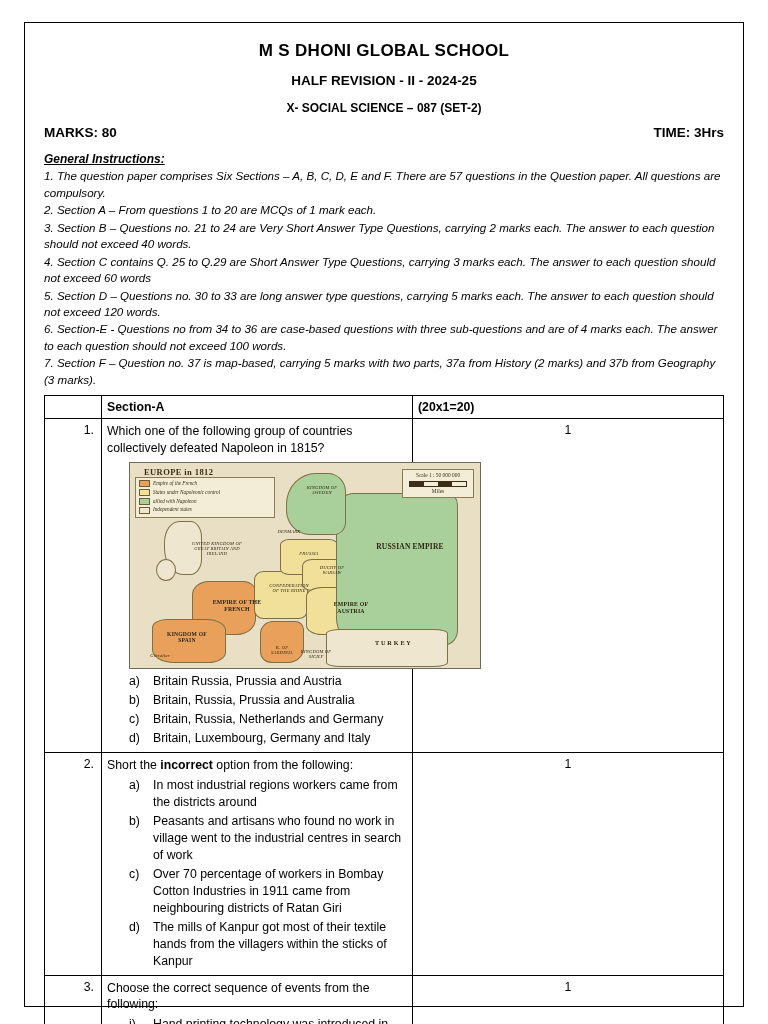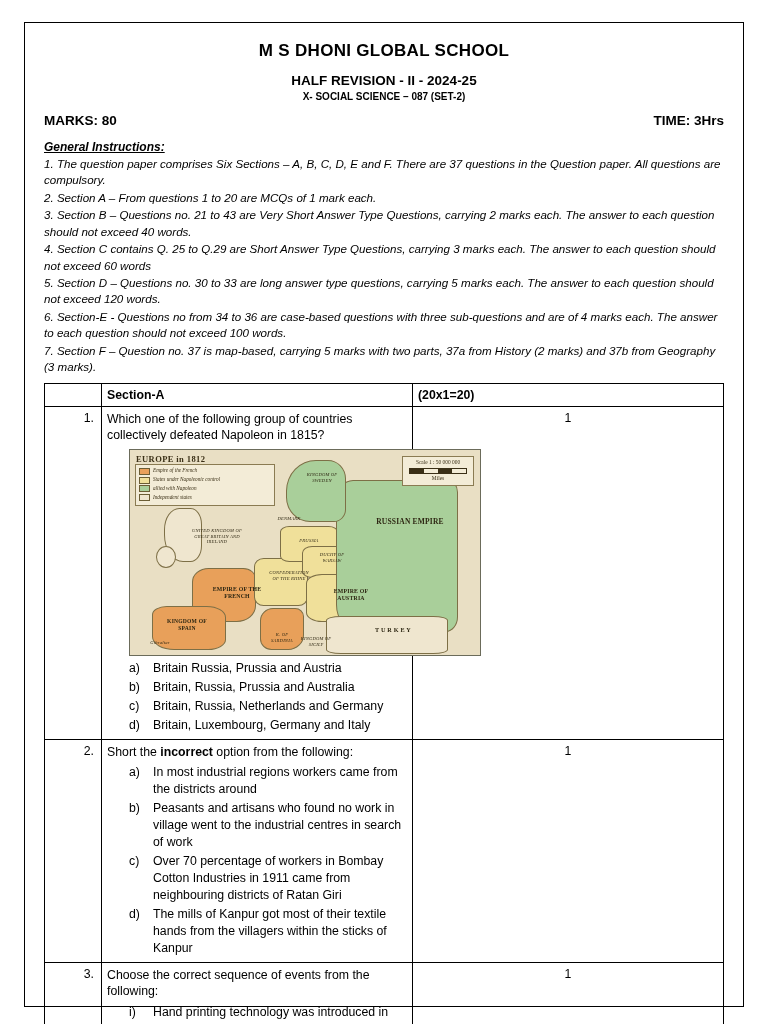--- a/index.html
+++ b/index.html
@@ -42,23 +42,23 @@
     font-size: 17px;
     font-weight: bold;
     letter-spacing: 0.3px;
   }
   .exam-name {
     font-size: 13.5px;
     font-weight: bold;
     margin-top: 10px;
   }
   .subject {
-    font-size: 10px;
-    font-weight: bold;
-    margin-top: 2px;
+    font-size: 12px;
+    font-weight: bold;
+    margin-top: 12px;
   }
   .marks-row {
     display: flex;
     justify-content: space-between;
     align-items: baseline;
     font-size: 13.5px;
     font-weight: bold;
     margin-top: 9px;
   }
   .gen-instr-head {
@@ -136,21 +136,21 @@
     overflow: hidden;
     font-family: "Liberation Serif", serif;
   }
   .map-sea {
     position: absolute;
     inset: 0;
     background: #e9dfc4;
   }
   .map-title {
     position: absolute;
-    left: 6px; top: 4px;
+    left: 14px; top: 4px;
     font-size: 8.5px;
     font-weight: bold;
     letter-spacing: .4px;
     color: #3a2f16;
   }
   .legend {
     position: absolute;
     left: 5px; top: 14px;
     width: 132px;
     border: 1px solid #8a7b52;
@@ -213,23 +213,23 @@
     </div>
 
     <div class="marks-row">
       <span>MARKS: 80</span>
       <span>TIME: 3Hrs</span>
     </div>
 
     <div class="gen-instr-head">General Instructions:</div>
 
     <div class="instructions">
-      <div class="instr">1. The question paper comprises Six Sections – A, B, C, D, E and F. There are 37 questions in the Question paper. All questions are compulsory.</div>
+      <div class="instr">1. The question paper comprises Six Sections – A, B, C, D, E and F. There are 57 questions in the Question paper. All questions are compulsory.</div>
       <div class="instr">2. Section A – From questions 1 to 20 are MCQs of 1 mark each.</div>
-      <div class="instr">3. Section B – Questions no. 21 to 43 are Very Short Answer Type Questions, carrying 2 marks each. The answer to each question should not exceed 40 words.</div>
+      <div class="instr">3. Section B – Questions no. 21 to 24 are Very Short Answer Type Questions, carrying 2 marks each. The answer to each question should not exceed 40 words.</div>
       <div class="instr">4. Section C contains Q. 25 to Q.29 are Short Answer Type Questions, carrying 3 marks each. The answer to each question should not exceed 60 words</div>
       <div class="instr">5. Section D – Questions no. 30 to 33 are long answer type questions, carrying 5 marks each. The answer to each question should not exceed 120 words.</div>
       <div class="instr">6. Section-E - Questions no from 34 to 36 are case-based questions with three sub-questions and are of 4 marks each. The answer to each question should not exceed 100 words.</div>
       <div class="instr">7. Section F – Question no. 37 is map-based, carrying 5 marks with two parts, 37a from History (2 marks) and 37b from Geography (3 marks).</div>
     </div>
 
     <table class="qtable">
       <tbody>
           <tr class="section-head">
         <td class="col-num"></td>
@@ -279,21 +279,21 @@
               </div>
             </div>
 
             <div class="scale-box">
               <div>Scale 1 : 50 000 000</div>
               <div class="scale-bar"></div>
               <div>Miles</div>
             </div>
 
             <div class="lbl-map lbl-sm" style="left:60px; top:78px; width:54px;">UNITED KINGDOM OF GREAT BRITAIN AND IRELAND</div>
-            <div class="lbl-map" style="left:238px; top:68px; width:84px; font-size:7.5px;">RUSSIAN EMPIRE</div>
+            <div class="lbl-map" style="left:238px; top:80px; width:84px; font-size:7.5px;">RUSSIAN EMPIRE</div>
             <div class="lbl-map" style="left:80px; top:136px; width:54px; font-size:5.8px;">EMPIRE OF THE FRENCH</div>
             <div class="lbl-map" style="left:190px; top:138px; width:62px; font-size:5.8px;">EMPIRE OF AUSTRIA</div>
             <div class="lbl-map" style="left:30px; top:168px; width:54px; font-size:5.6px;">KINGDOM OF SPAIN</div>
             <div class="lbl-map" style="left:226px; top:176px; width:74px; font-size:6.2px;">T U R K E Y</div>
             <div class="lbl-map lbl-sm" style="left:170px; top:22px; width:44px;">KINGDOM OF SWEDEN</div>
             <div class="lbl-map lbl-sm" style="left:182px; top:102px; width:40px;">DUCHY OF WARSAW</div>
             <div class="lbl-map lbl-sm" style="left:136px; top:120px; width:46px;">CONFEDERATION OF THE RHINE</div>
             <div class="lbl-map lbl-sm" style="left:162px; top:88px; width:34px;">PRUSSIA</div>
             <div class="lbl-map lbl-sm" style="left:12px; top:190px; width:36px;">Gibraltar</div>
             <div class="lbl-map lbl-sm" style="left:136px; top:182px; width:32px;">K. OF SARDINIA</div>

